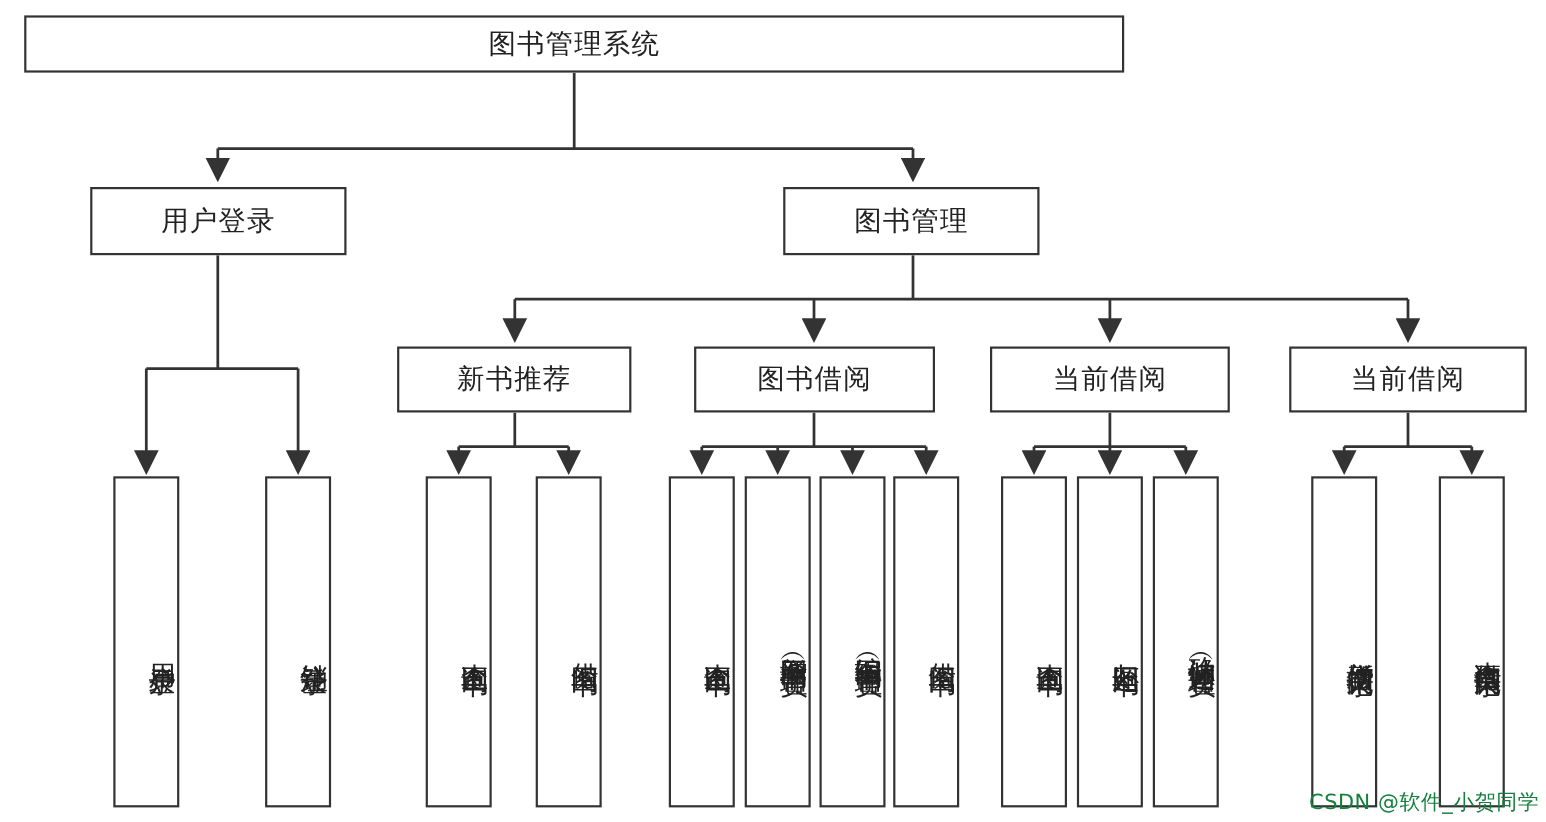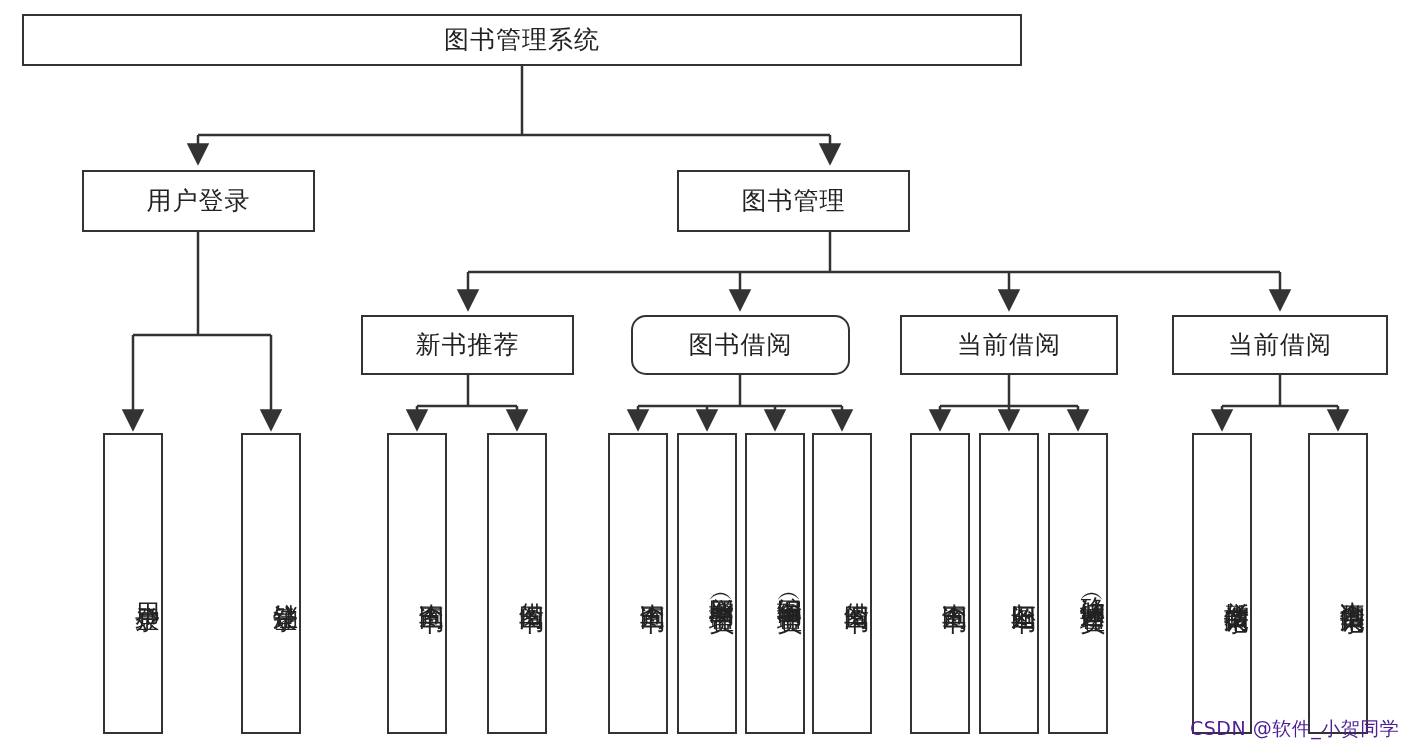--- a/index.html
+++ b/index.html
@@ -51,21 +51,21 @@
     align-items: flex-start;
     justify-content: center;
     padding-top: 6px;
     text-align: center;
   }
   .node.vert.top-aligned {
     padding-top: 4px;
   }
   .watermark {
     position: absolute;
-    color: #4c1d95;
+    color: #15803d;
     font-size: 19px;
     white-space: nowrap;
     letter-spacing: 0.5px;
   }
 </style>
 </head>
 <body>
 
 <div id="canvas">
 
@@ -115,24 +115,24 @@
       <path d="M 1280 375 L 1280 406"></path>
       <path d="M 1222 406 L 1338 406"></path>
       <path d="M 1222 406 L 1222 428" marker-end="url(#arrow)"></path>
       <path d="M 1338 406 L 1338 428" marker-end="url(#arrow)"></path>
     </g>
   </svg>
 
   <div class="node horiz" style="left:22px; top:14px; width:1000px; height:52px;">图书管理系统</div>
 
   <div class="node horiz" style="left:82px; top:170px; width:233px; height:62px;">用户登录</div>
-  <div class="node horiz" style="left:677px; top:170px; width:233px; height:62px;">图书管理</div>
+  <div class="node horiz" style="left:712px; top:170px; width:233px; height:62px;">图书管理</div>
 
   <div class="node horiz" style="left:361px; top:315px; width:213px; height:60px;">新书推荐</div>
-  <div class="node horiz" style="left:631px; top:315px; width:219px; height:60px;border-radius:15px;">图书借阅</div>
+  <div class="node horiz" style="left:631px; top:315px; width:219px; height:60px;">图书借阅</div>
   <div class="node horiz" style="left:900px; top:315px; width:218px; height:60px;">当前借阅</div>
   <div class="node horiz" style="left:1172px; top:315px; width:216px; height:60px;">当前借阅</div>
 
   <div class="node vert" style="left:103px; top:433px; width:60px; height:301px;">用户登录</div>
   <div class="node vert" style="left:241px; top:433px; width:60px; height:301px;">注销登录</div>
 
   <div class="node vert" style="left:387px; top:433px; width:60px; height:301px;">查询图书</div>
   <div class="node vert" style="left:487px; top:433px; width:60px; height:301px;">借阅图书</div>
 
   <div class="node vert" style="left:608px; top:433px; width:60px; height:301px;">查询图书</div>

